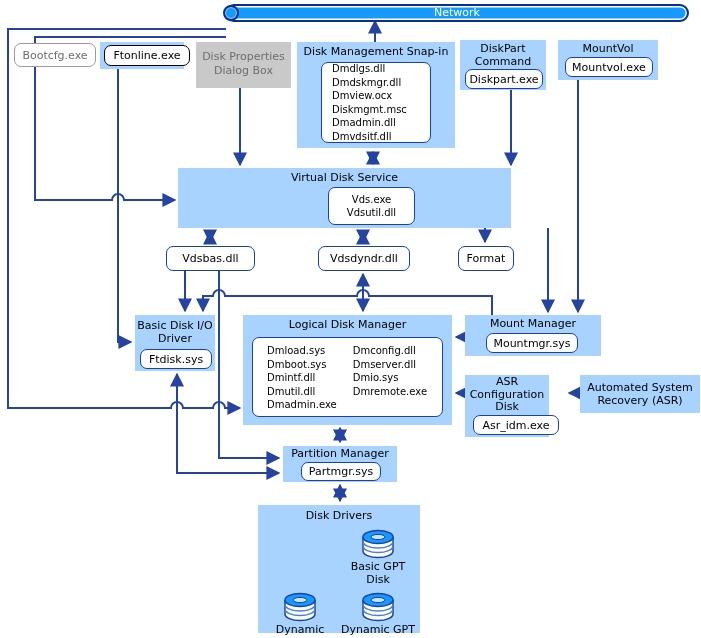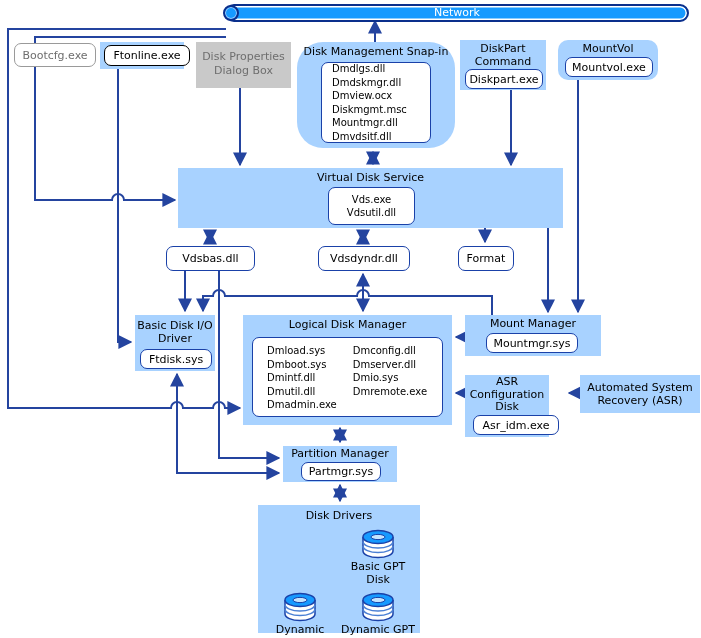--- a/index.html
+++ b/index.html
@@ -94,47 +94,47 @@
   <div class="bluebox" style="left:100px;top:42px;width:84px;height:27px;">
     <div class="whitebox blackbox" style="left:4px;top:3px;width:84px;height:19px;">
       <span>Ftonline.exe</span>
     </div>
   </div>
 
   <div class="graybox" style="left:196px;top:42px;width:95px;height:46px;padding-top:8px;line-height:14px;box-sizing:border-box;">
     <span>Disk Properties Dialog Box</span>
   </div>
 
-  <div class="bluebox" style="left:297px;top:42px;width:158px;height:106px;border-radius:26px;">
+  <div class="bluebox" style="left:297px;top:42px;width:158px;height:106px;">
     <div class="title">Disk Management Snap-in</div>
     <div class="whitebox file-list" style="left:24px;top:20px;width:110px;height:81px;flex-direction:column;align-items:flex-start;padding-left:10px;box-sizing:border-box;">
       <div>Dmdlgs.dll</div>
       <div>Dmdskmgr.dll</div>
       <div>Dmview.ocx</div>
       <div>Diskmgmt.msc</div>
-      <div>Mountmgr.dll</div>
+      <div>Dmadmin.dll</div>
       <div>Dmvdsitf.dll</div>
     </div>
   </div>
 
   <div class="bluebox" style="left:460px;top:40px;width:86px;height:50px;">
     <div class="title" style="padding-top:2px;">DiskPart Command</div>
     <div class="whitebox" style="left:5px;top:29px;width:76px;height:18px;">
       <span>Diskpart.exe</span>
     </div>
   </div>
 
-  <div class="bluebox" style="left:558px;top:40px;width:100px;height:40px;border-radius:10px;">
+  <div class="bluebox" style="left:558px;top:40px;width:100px;height:40px;">
     <div class="title" style="padding-top:2px;">MountVol</div>
     <div class="whitebox" style="left:7px;top:17px;width:86px;height:18px;">
       <span>Mountvol.exe</span>
     </div>
   </div>
 
-  <div class="bluebox" style="left:178px;top:168px;width:385px;height:60px;">
+  <div class="bluebox" style="left:178px;top:168px;width:333px;height:60px;">
     <div class="title">Virtual Disk Service</div>
     <div class="whitebox file-list" style="left:150px;top:19px;width:85px;height:36px;flex-direction:column;">
       <div>Vds.exe</div>
       <div>Vdsutil.dll</div>
     </div>
   </div>
 
   <div class="whitebox" style="left:166px;top:246px;width:87px;height:23px;">
     <span>Vdsbas.dll</span>
   </div>

